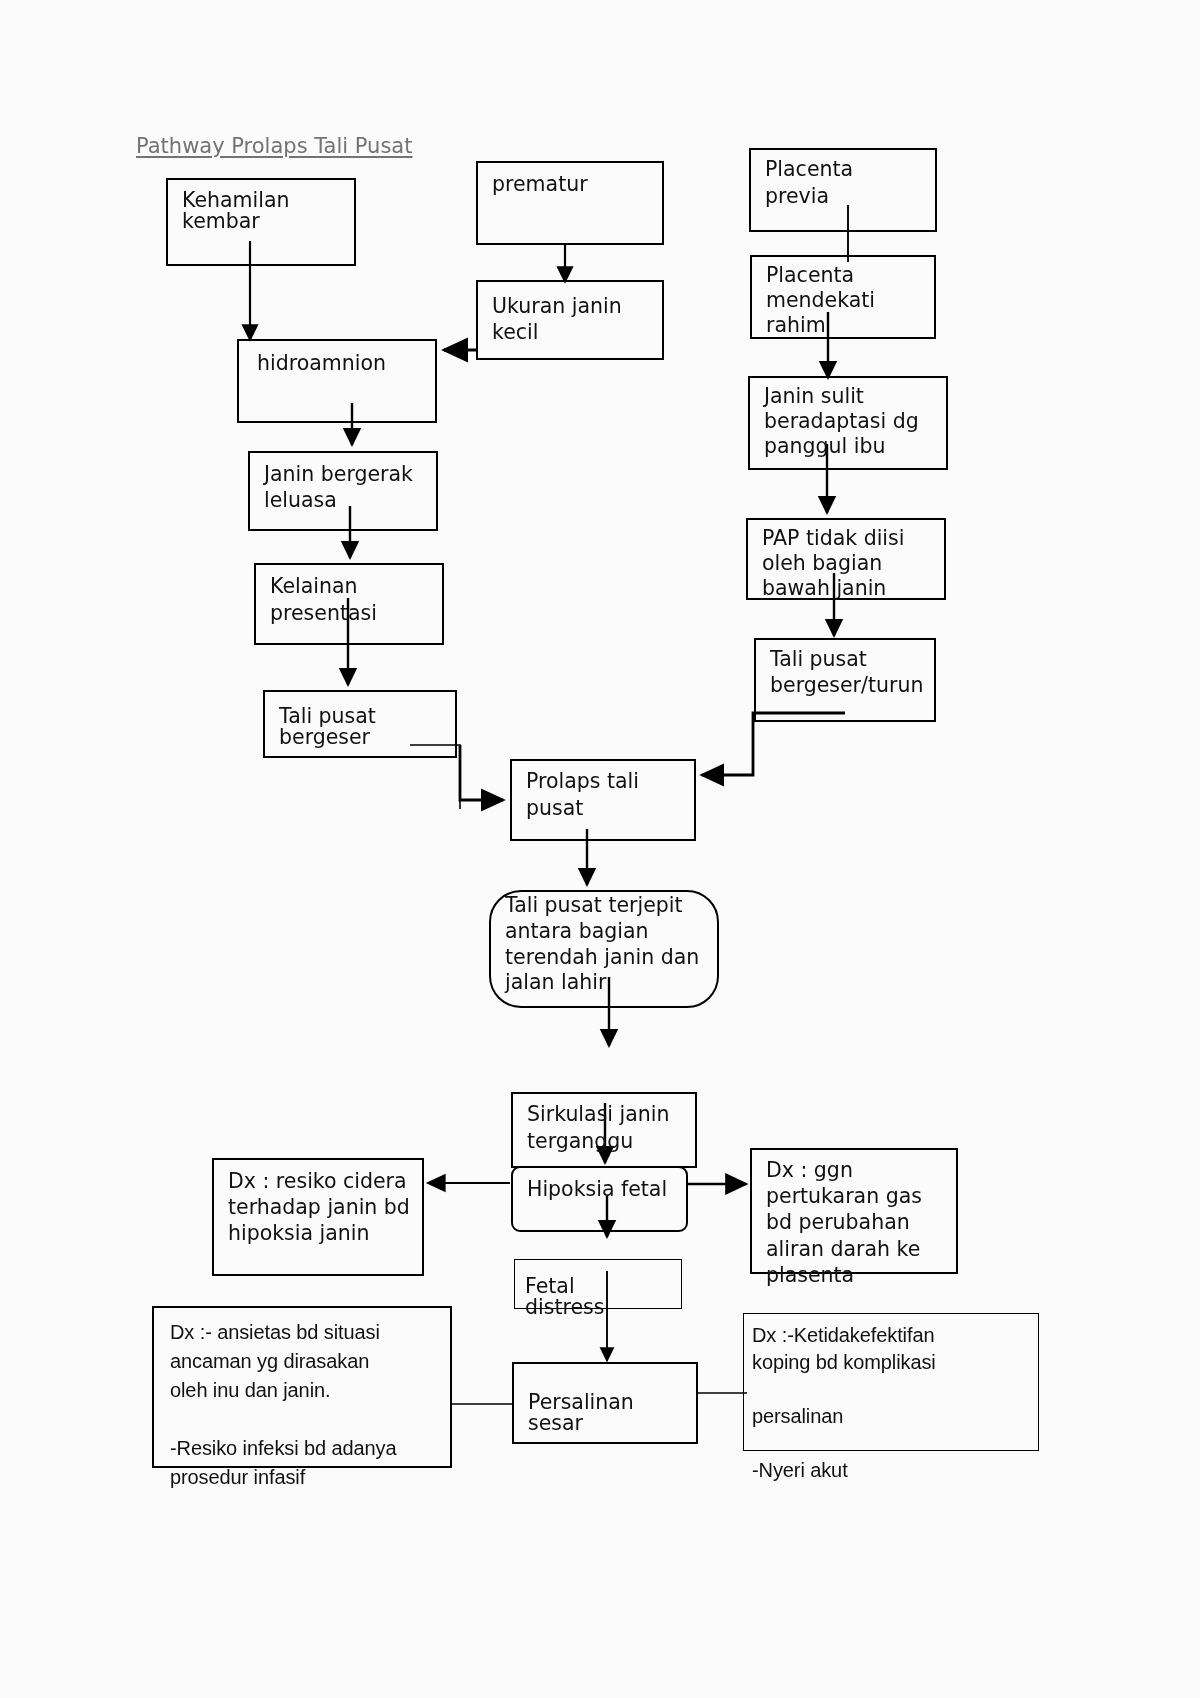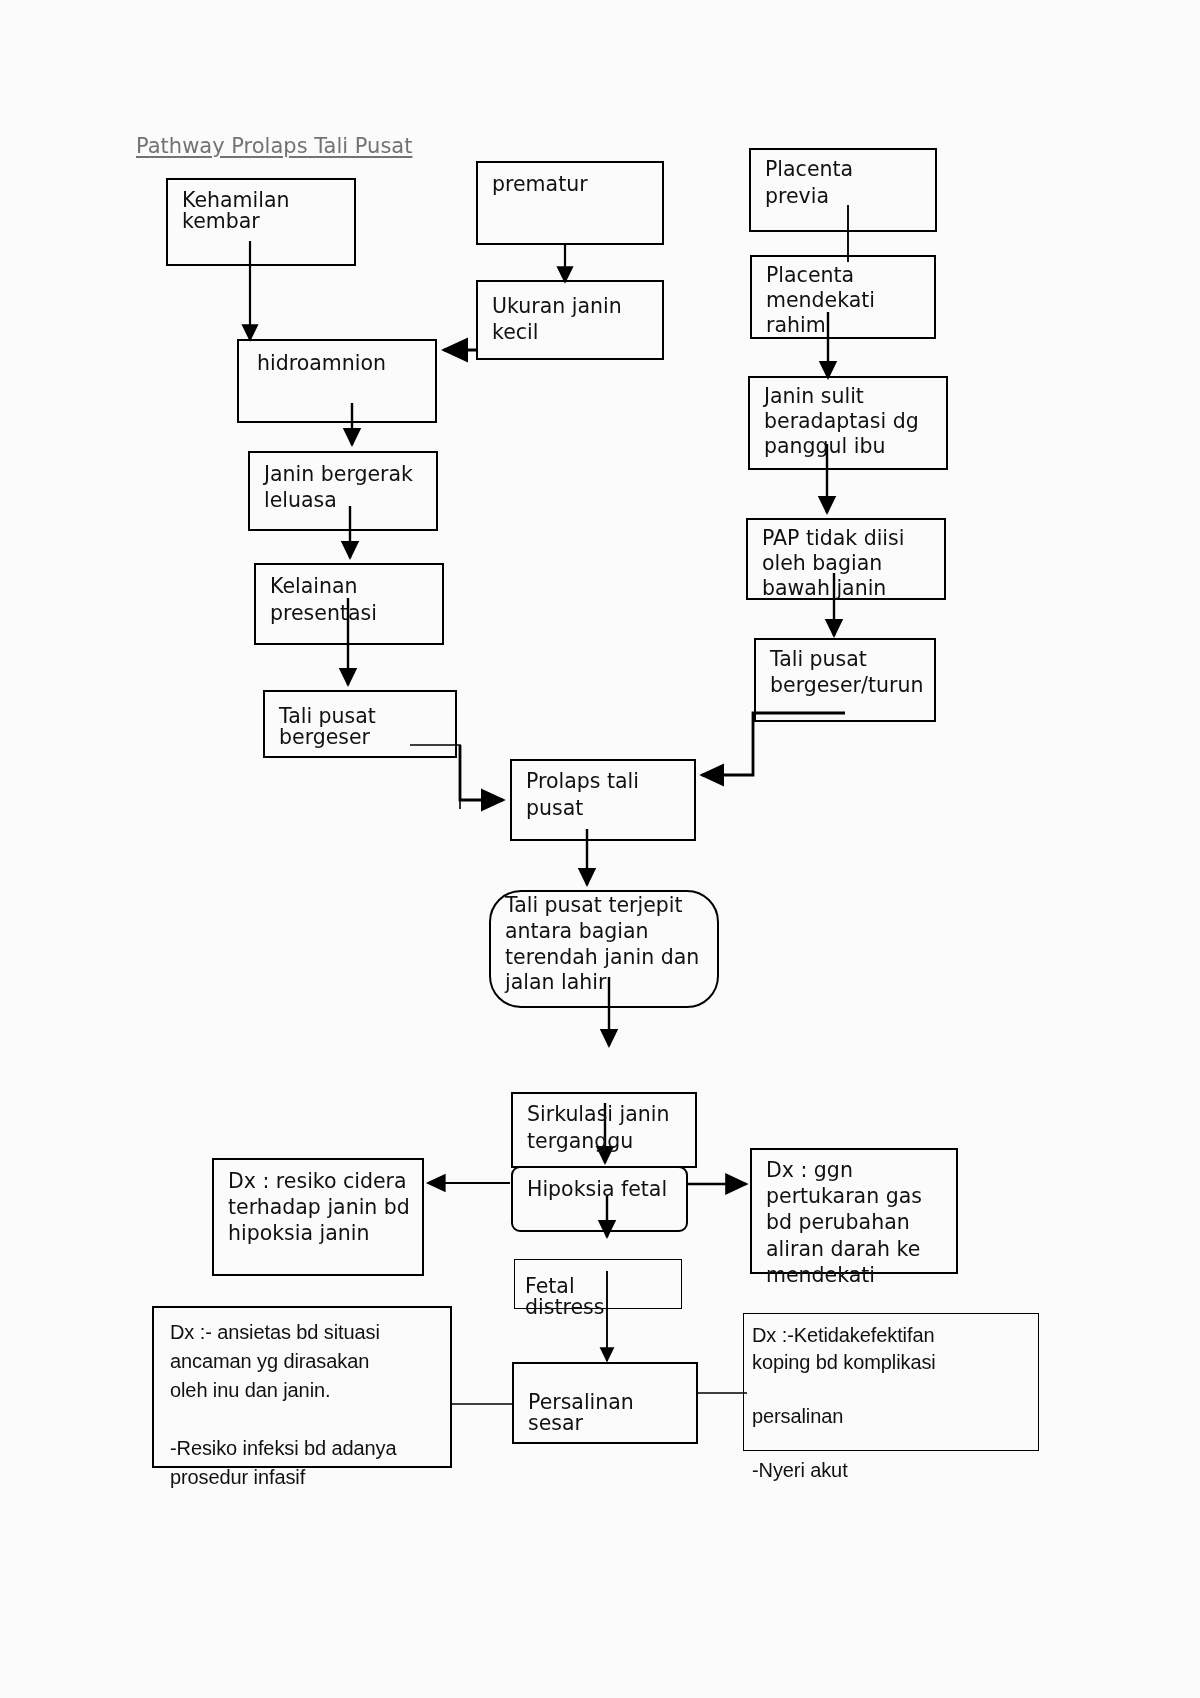--- a/index.html
+++ b/index.html
@@ -179,21 +179,21 @@
     <div class="node" style="left:511px; top:1166px; width:177px; height:66px; padding-top:8px; padding-left:14px;border-radius:9px;">Hipoksia fetal</div>
 
     <div class="node lh11" style="left:212px; top:1158px; width:212px; height:118px; padding-top:8px; line-height:1.28;">Dx : resiko cidera
 terhadap janin bd
 hipoksia janin</div>
 
     <div class="node lh11" style="left:750px; top:1148px; width:208px; height:126px; padding-top:7px; line-height:1.28;">Dx : ggn
 pertukaran gas
 bd perubahan
 aliran darah ke
-mendekati</div>
+plasenta</div>
 
     <div class="node thin tight" style="left:514px; top:1259px; width:168px; height:50px; padding-top:16px; padding-left:10px;">Fetal
 distress</div>
 
     <div class="node condensed" style="left:152px; top:1306px; width:300px; height:162px; padding-top:10px; padding-left:16px;">Dx :- ansietas bd situasi
 ancaman yg dirasakan
 oleh inu dan janin.
 
 -Resiko infeksi bd adanya
 prosedur infasif</div>

